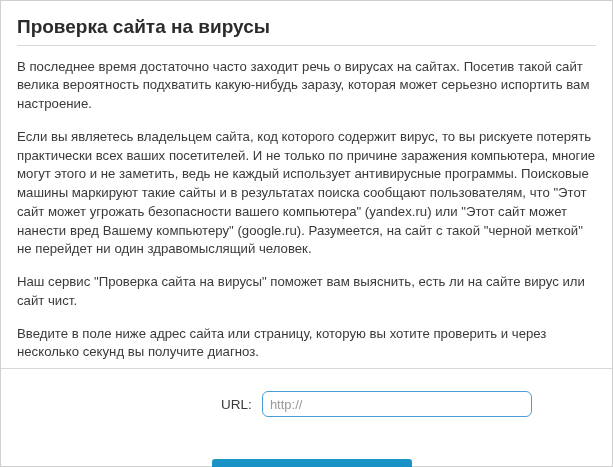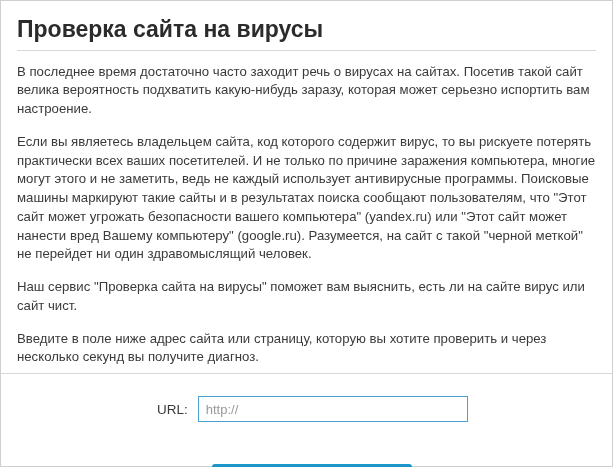--- a/index.html
+++ b/index.html
@@ -19,21 +19,21 @@
     width: 613px;
     height: 467px;
     box-sizing: border-box;
     border: 1px solid #cfcfcf;
     background: #ffffff;
   }
   .content {
     padding: 14px 16px 0 16px;
   }
   .page-title {
-    font-size: 23px;
+    font-size: 19px;
     font-weight: bold;
     color: #2b2b2b;
     margin: 0 0 6px 0;
     line-height: 1.25;
   }
   .title-rule {
     height: 1px;
     background: #d8d8d8;
     margin: 4px 0 12px 0;
   }
@@ -51,34 +51,34 @@
     height: 1px;
     background: #d8d8d8;
     margin: 6px 0 0 0;
   }
   .form-area {
     padding: 22px 16px 0 16px;
   }
   .url-row {
     display: flex;
     align-items: center;
-    justify-content: flex-start;
+    justify-content: center;
     padding-left: 140px;
   }
   .url-label {
     font-size: 13.5px;
     color: #3a3a3a;
     margin-right: 10px;
   }
   .url-input {
     width: 270px;
     height: 26px;
     box-sizing: border-box;
     border: 1px solid #4a9fd4;
-    border-radius: 0;
+    border-radius: 6px;
     padding: 2px 7px;
     font-family: "Liberation Sans", sans-serif;
     font-size: 13px;
     color: #9a9a9a;
     background: #ffffff;
     outline: none;
   }
   .url-input::placeholder {
     color: #9a9a9a;
   }

